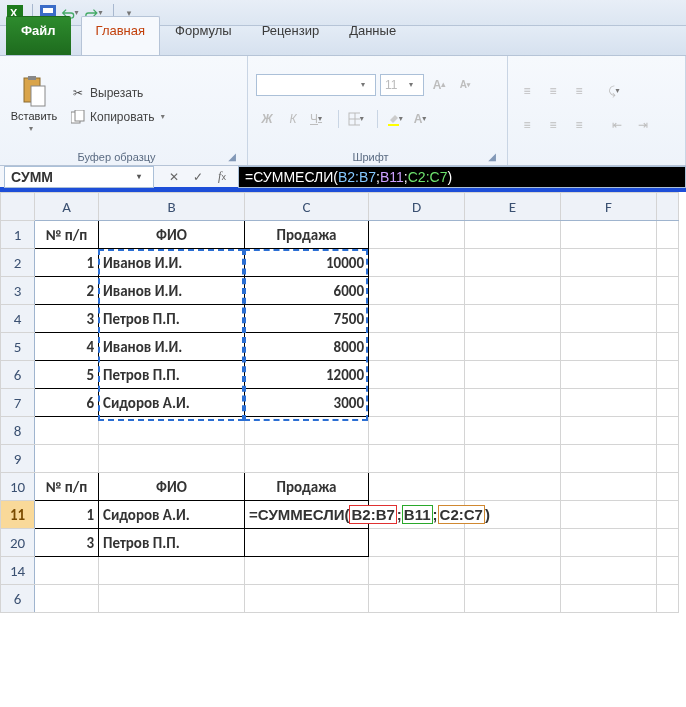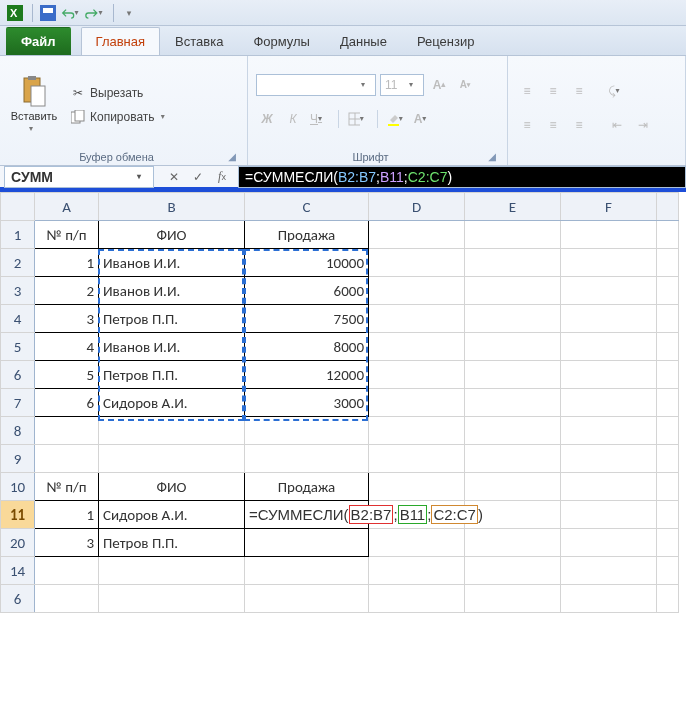--- a/index.html
+++ b/index.html
@@ -5,21 +5,21 @@
 * { box-sizing: border-box; margin: 0; padding: 0; font-family: "Segoe UI", Tahoma, sans-serif; }
 body { background: #fff; width: 686px; height: 707px; overflow: hidden; font-size: 12px; color: #333; }
 
 
 .qat { display: flex; align-items: center; height: 26px; padding: 0 4px; background: linear-gradient(#e8eef7,#dce6f2); border-bottom: 1px solid #b6c4d7; }
 .qat-item { width: 22px; height: 22px; display: flex; align-items: center; justify-content: center; margin-right: 2px; cursor: pointer; }
 .qat-sep { width: 1px; height: 18px; background: #a8b8cf; margin: 0 4px; }
 
 
 .tabs { display: flex; align-items: flex-end; height: 30px; background: linear-gradient(#e4ecf6,#d6e1ef); padding-left: 6px; border-bottom: 1px solid #b6c4d7; }
-.tab { padding: 6px 14px 6px; font-size: 13px; color: #3b3b3b; cursor: pointer; border: 1px solid transparent; border-bottom: none; }
+.tab { padding: 6px 14px 17px; font-size: 13px; color: #3b3b3b; cursor: pointer; border: 1px solid transparent; border-bottom: none; }
 .tab.file { background: linear-gradient(#2d8b2d,#1e6b1e); color: #fff; border-radius: 2px 2px 0 0; margin-right: 10px; font-weight: bold; }
 .tab.active { background: #f6f9fd; border-color: #b6c4d7; border-radius: 2px 2px 0 0; color: #c2410c; }
 
 
 .ribbon { display: flex; height: 110px; background: linear-gradient(#f6f9fd,#eef3fa); border-bottom: 1px solid #b6c4d7; }
 .group { border-right: 1px solid #c9d5e4; padding: 4px 8px 2px; display: flex; flex-direction: column; justify-content: space-between; }
 .group-label { text-align: center; font-size: 11px; color: #5a6b82; padding-top: 2px; }
 .group-body { display: flex; gap: 6px; flex: 1; }
 
 .big-btn { width: 52px; display: flex; flex-direction: column; align-items: center; justify-content: center; gap: 2px; cursor: pointer; }
@@ -57,21 +57,21 @@
 .grid th, .grid td { border: 1px solid #d4d4d4; font-size: 15px; font-family: Calibri, sans-serif; height: 28px; }
 .grid th { background: #eef2f8; color: #3b5172; font-weight: normal; text-align: center; }
 .grid th.col-h { border-bottom-color: #9fb4ce; }
 .grid th.row-h { width: 34px; border-right-color: #9fb4ce; }
 .grid th.row-h.sel { background: #f9d999; color: #7a4b00; font-weight: bold; }
 .corner { width: 34px; background: #eef2f8; }
 
 .cell { padding: 0 4px; text-align: left; background: #fff; }
 .cell.num { text-align: right; }
 .cell.hdr { text-align: center; }
-.data-border { border: 1px solid #000 !important; }
+.data-border { border: 1px solid #000 !important; font-weight: bold; }
 
 
 .active-cell { background: #fff; white-space: nowrap; position: relative; font-size: 15px; padding-left: 16px; }
 .active-cell .overflow-text { position: absolute; left: 0; top: 0; height: 100%; display: flex; align-items: center; padding: 0 4px; z-index: 5; background: transparent; }
 .ref-b2b7 { border: 1.5px solid #e03030; padding: 0 1px; background: #fff; }
 .ref-b11 { border: 1.5px solid #2aa82a; padding: 0 1px; background: #fff; }
 .ref-c2c7 { border: 1.5px solid #d08830; padding: 0 1px; background: #fff; }
 
 
 .marquee { position: absolute; pointer-events: none; }
@@ -114,24 +114,23 @@
     </div>
   <div class="qat-sep"></div>
   <div class="qat-item">
       <span style="font-size:9px;color:#777">▾</span>
     </div>
 </div>
 
 <div class="tabs">
   <div class="tab file">Файл</div>
   <div class="tab active">Главная</div>
-  <div class="tab">Вставка</div>
   <div class="tab">Формулы</div>
+  <div class="tab">Рецензир</div>
   <div class="tab">Данные</div>
-  <div class="tab">Рецензир</div>
 </div>
 
 <div class="ribbon">
   <div class="group" style="width:248px">
     <div class="group-body">
       <div class="big-btn">
         <div class="ico">
             <svg width="28" height="32">
               <rect x="4" y="2" width="16" height="24" fill="#d9a44a" stroke="#8a6a2f"></rect>
               <rect x="8" y="0" width="8" height="4" fill="#888"></rect>
@@ -152,21 +151,21 @@
                 <rect x="0" y="2" width="9" height="11" fill="#fff" stroke="#888"></rect>
                 <rect x="4" y="0" width="9" height="11" fill="#fff" stroke="#888"></rect>
               </svg>
             </span>
           <span>Копировать</span>
             <span class="drop" style="margin-left:2px">▾</span>
         </div>
       </div>
     </div>
     <div class="group-footer">
-      <div class="group-label" style="flex:1">Буфер обмена</div>
+      <div class="group-label" style="flex:1">Буфер образцу</div>
       <div class="dlg-launcher">◢</div>
     </div>
   </div>
 
   <div class="group" style="width:260px">
     <div style="display:flex;flex-direction:column;flex:1;justify-content:center;gap:6px">
       <div class="font-row">
         <div class="font-select" style="width:120px">
             <span></span>
             <span class="drop" style="margin-left:auto">▾</span>

